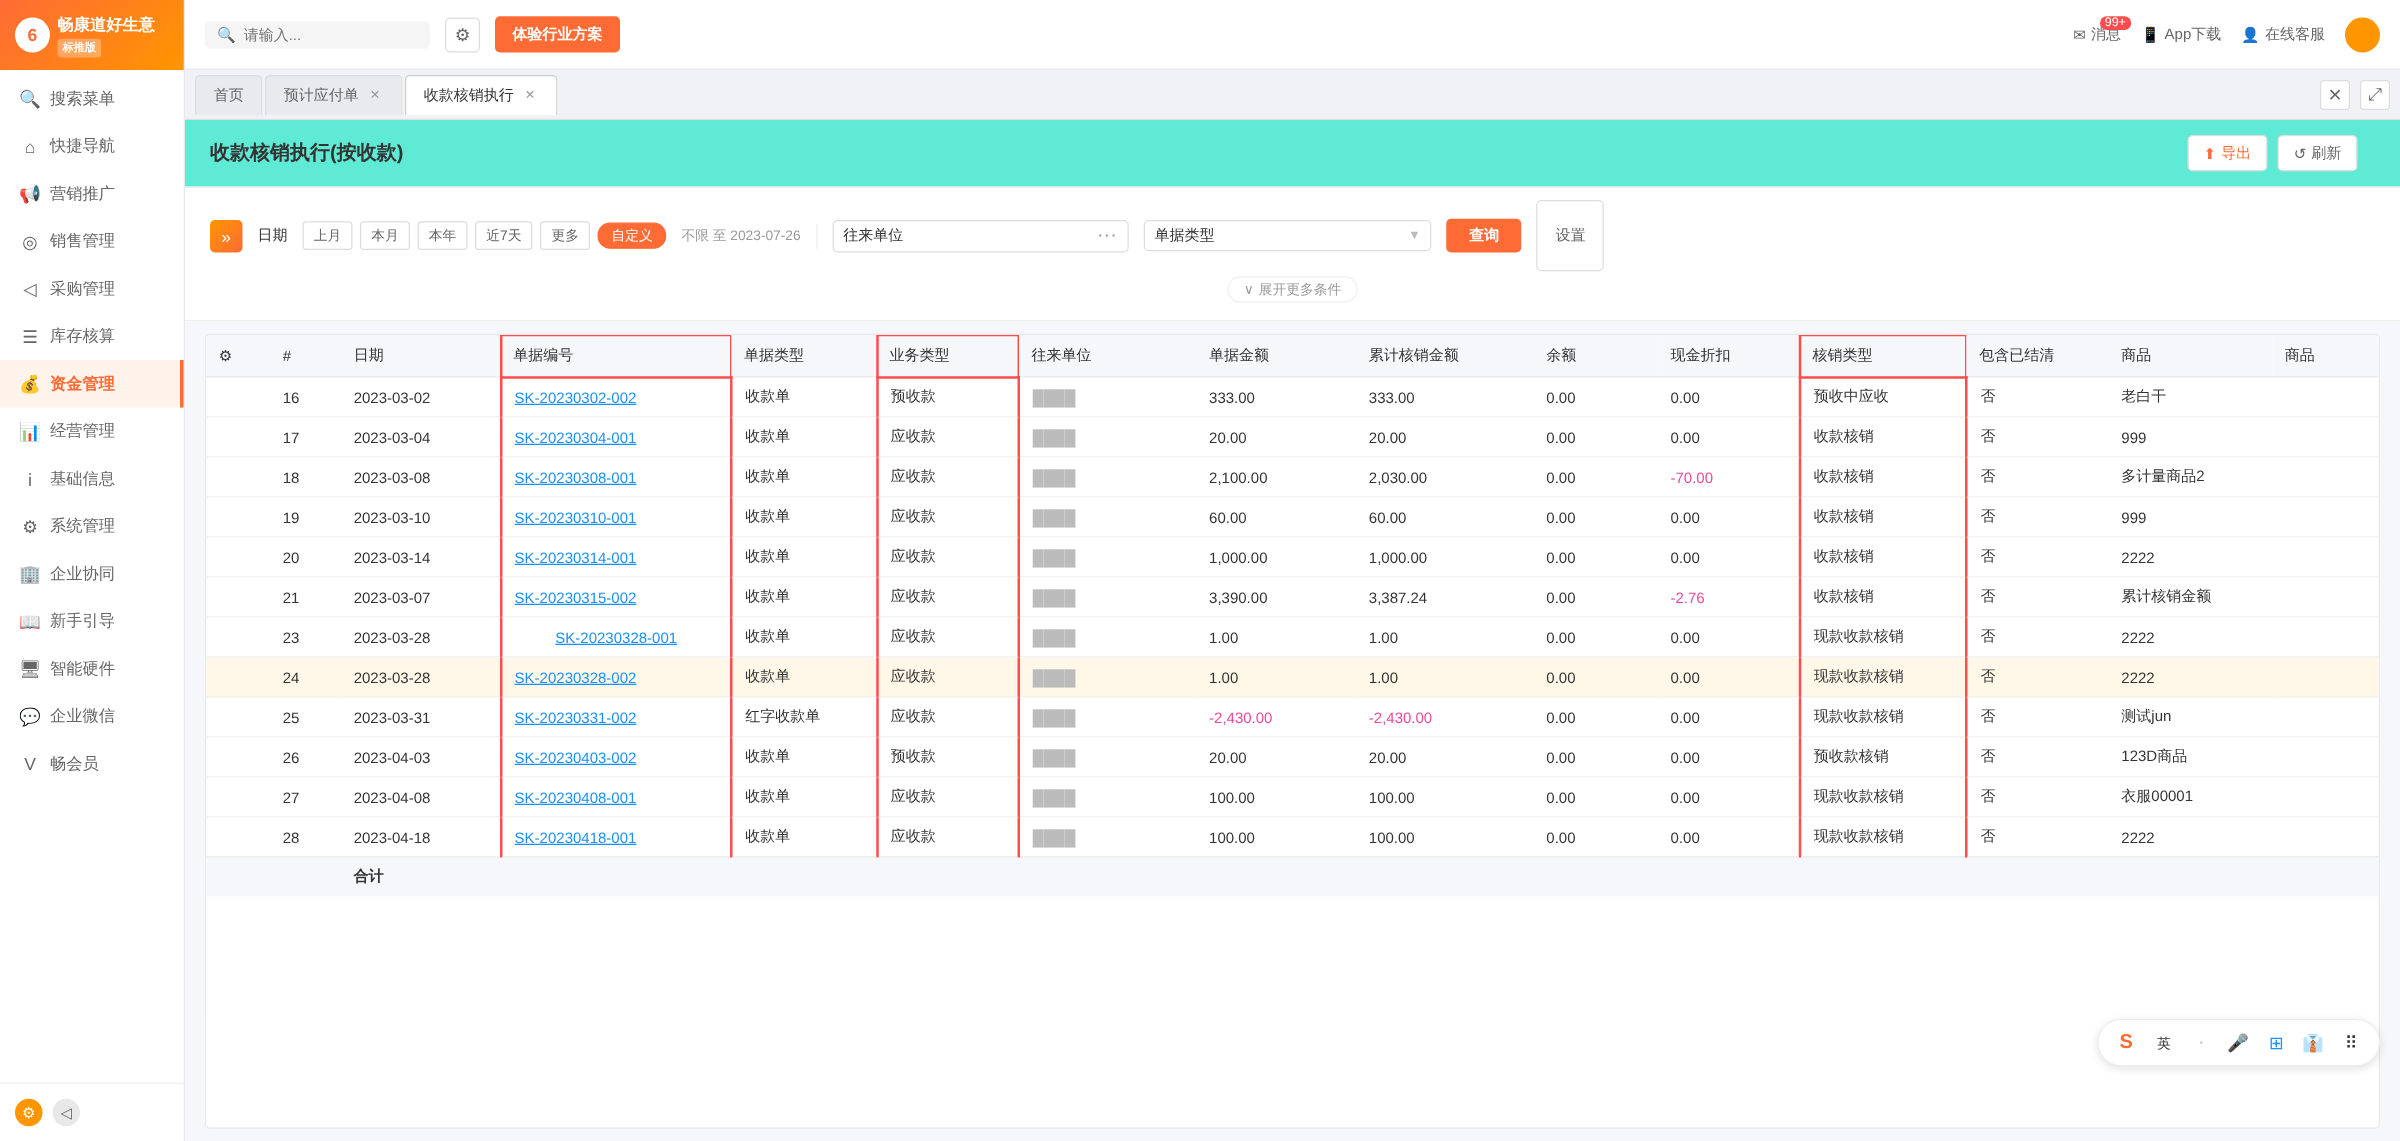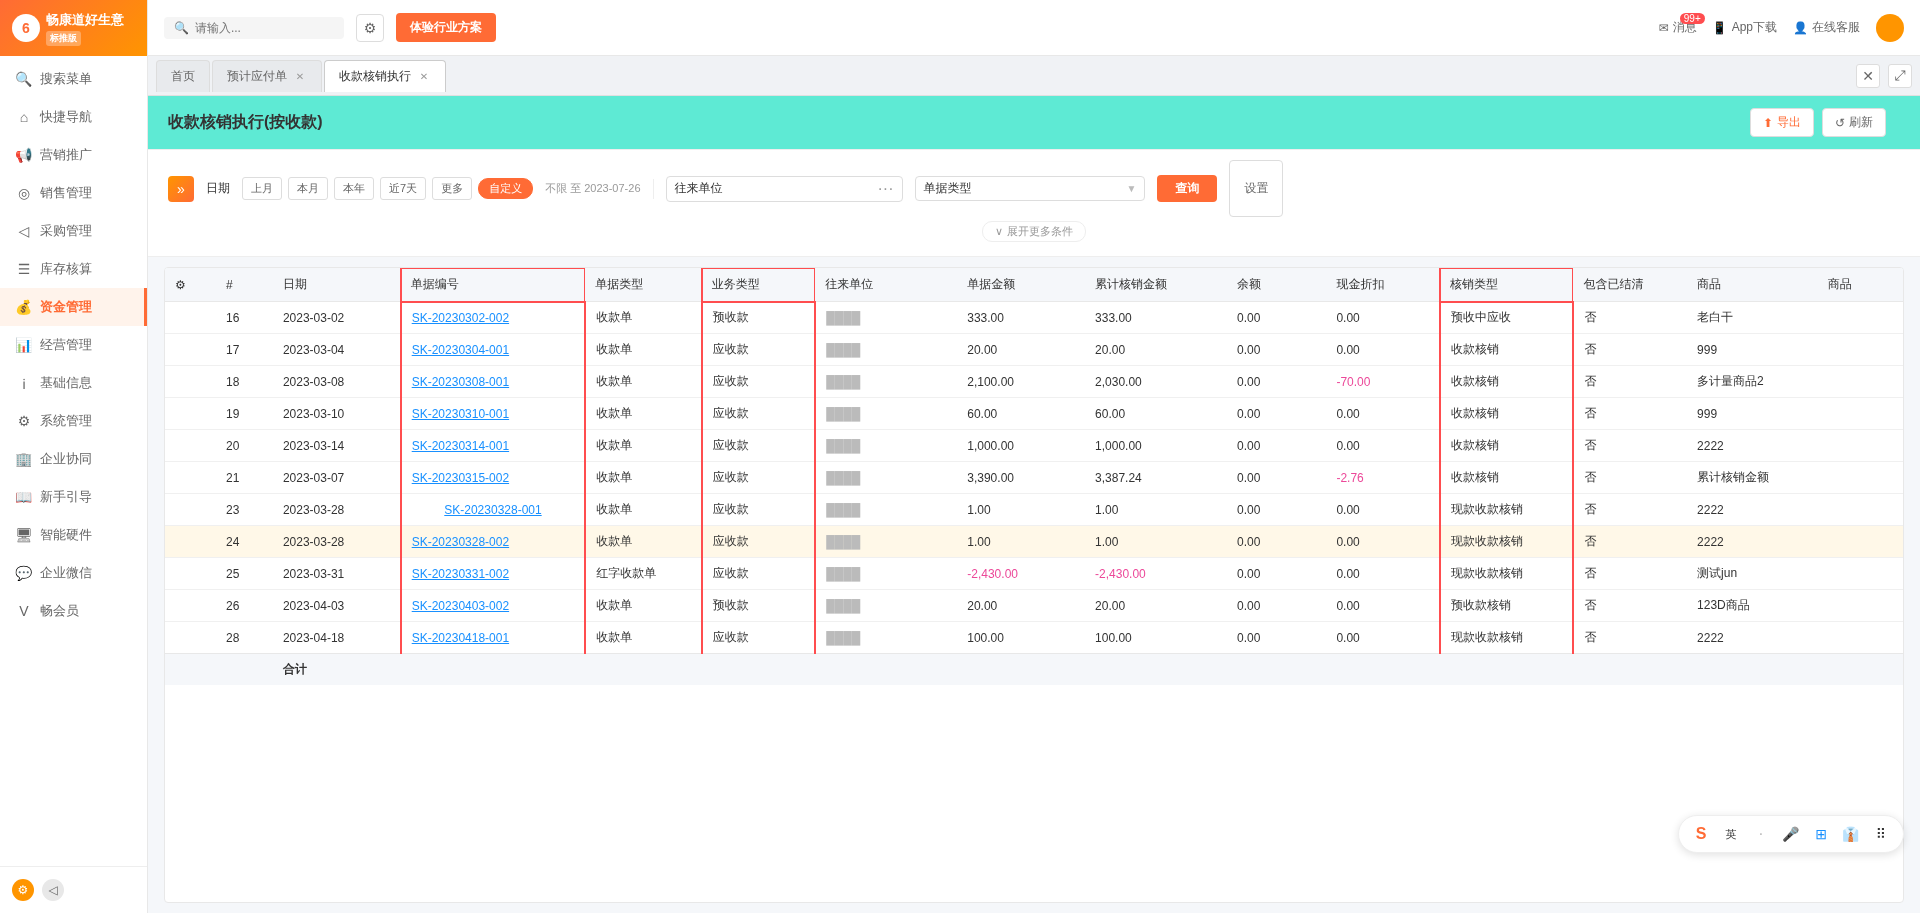--- a/index.html
+++ b/index.html
@@ -466,20 +466,37 @@
               <td>20.00</td>
               <td>0.00</td>
               <td>0.00</td>
               <td style="border-left: 2px solid rgb(255, 77, 79); border-right: 2px solid rgb(255, 77, 79);">预收款核销</td>
               <td>否</td>
               <td>123D商品</td>
               <td></td>
             </tr>
             <tr>
               <td></td>
+              <td>27</td>
+              <td>2023-04-08</td>
+              <td class="link" style="border-left: 2px solid rgb(255, 77, 79); border-right: 2px solid rgb(255, 77, 79);">SK-20230408-001</td>
+              <td>收款单</td>
+              <td style="border-left: 2px solid rgb(255, 77, 79); border-right: 2px solid rgb(255, 77, 79);">应收款</td>
+              <td class="muted">████</td>
+              <td>100.00</td>
+              <td>100.00</td>
+              <td>0.00</td>
+              <td>0.00</td>
+              <td style="border-left: 2px solid rgb(255, 77, 79); border-right: 2px solid rgb(255, 77, 79);">现款收款核销</td>
+              <td>否</td>
+              <td>衣服00001</td>
+              <td></td>
+            </tr>
+            <tr>
+              <td></td>
               <td>28</td>
               <td>2023-04-18</td>
               <td class="link" style="border-left: 2px solid rgb(255, 77, 79); border-right: 2px solid rgb(255, 77, 79);">SK-20230418-001</td>
               <td>收款单</td>
               <td style="border-left: 2px solid rgb(255, 77, 79); border-right: 2px solid rgb(255, 77, 79);">应收款</td>
               <td class="muted">████</td>
               <td>100.00</td>
               <td>100.00</td>
               <td>0.00</td>
               <td>0.00</td>

